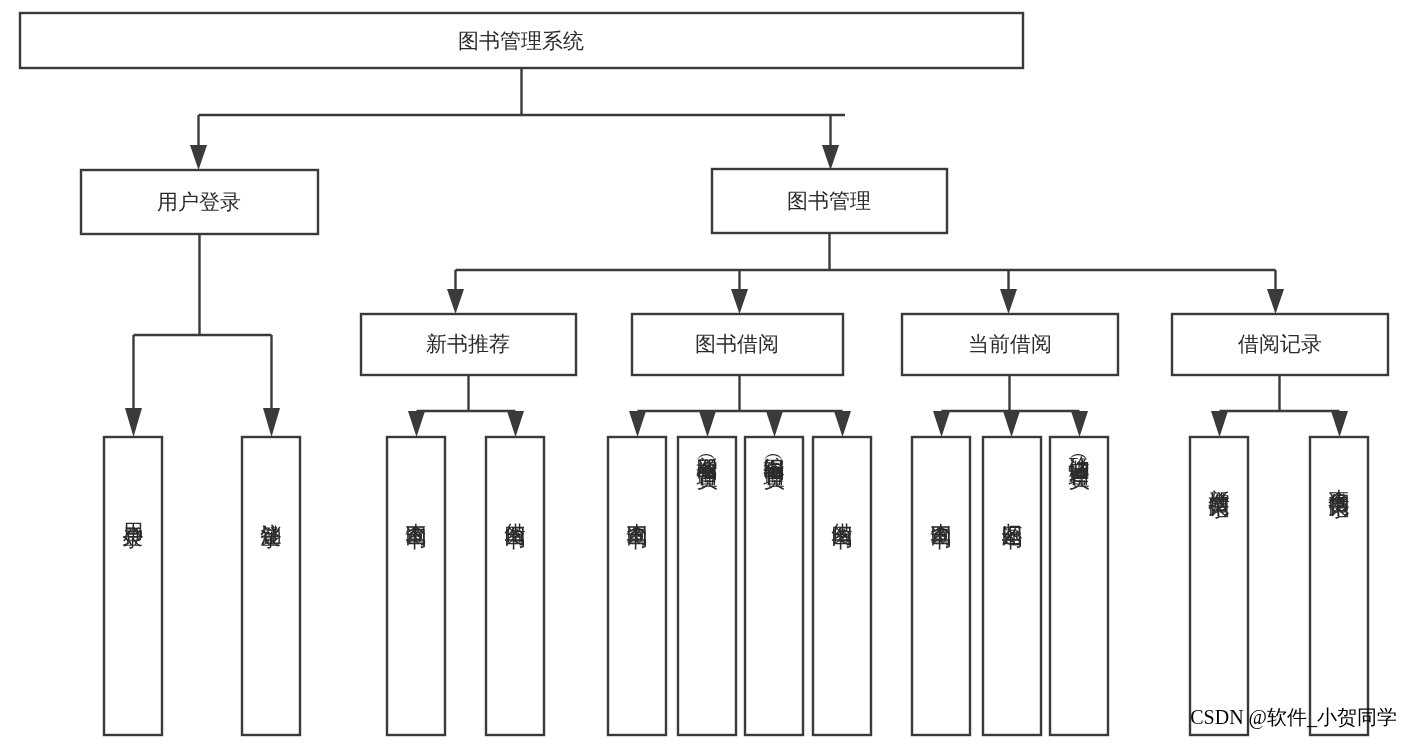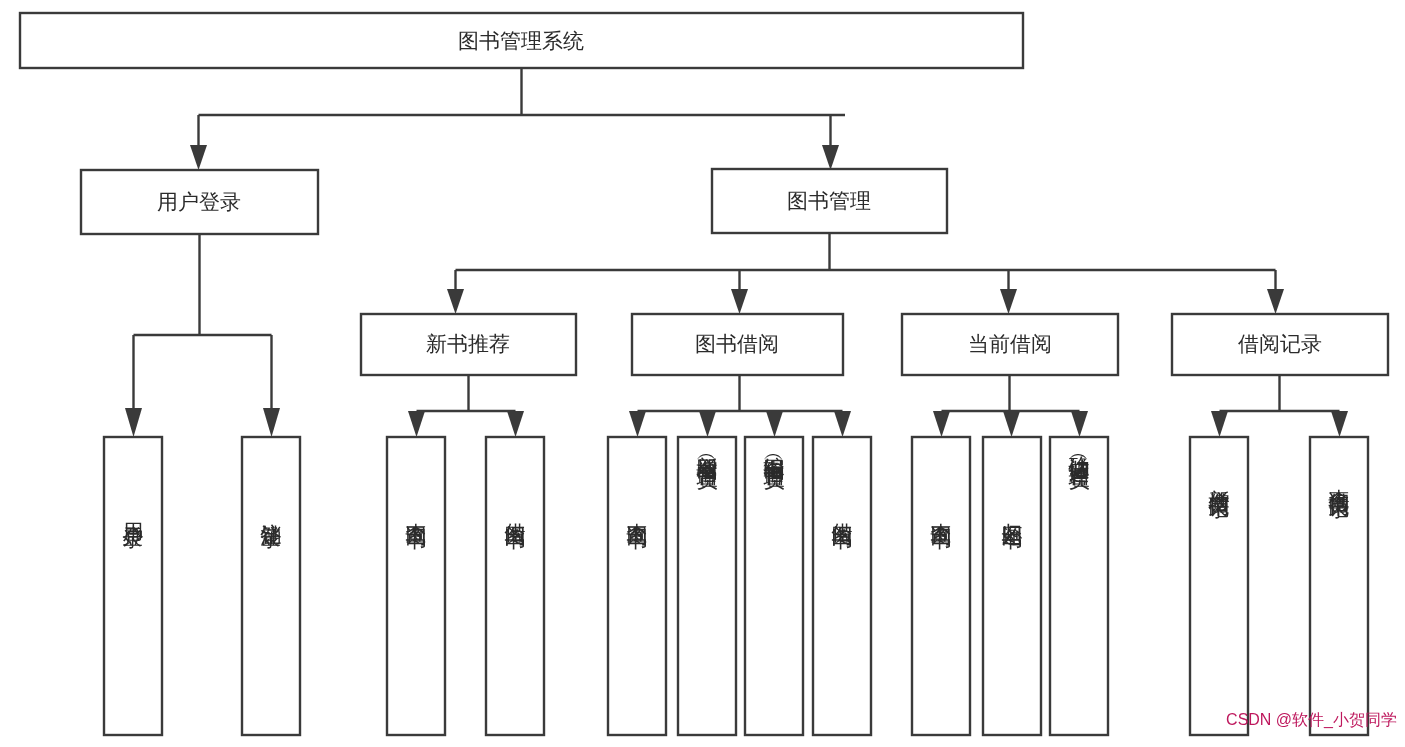--- a/index.html
+++ b/index.html
@@ -55,23 +55,23 @@
     fill: #2b2b2b;
     writing-mode: vertical-rl;
     text-orientation: upright;
     text-anchor: middle;
     letter-spacing: 2px;
   }
   .watermark-text {
     position: absolute;
     right: 8px;
     bottom: 6px;
-    font-family: Liberation Sans, sans-serif;
-    font-size: 16px;
-    color: #be185d;
+    font-family: Liberation Serif, serif;
+    font-size: 20px;
+    color: #000000;
     white-space: nowrap;
     user-select: none;
   }
 </style>
 </head>
 <body>
 
 <div id="diagram-root">
 
   <svg class="flow" viewBox="0 0 1405 747">

